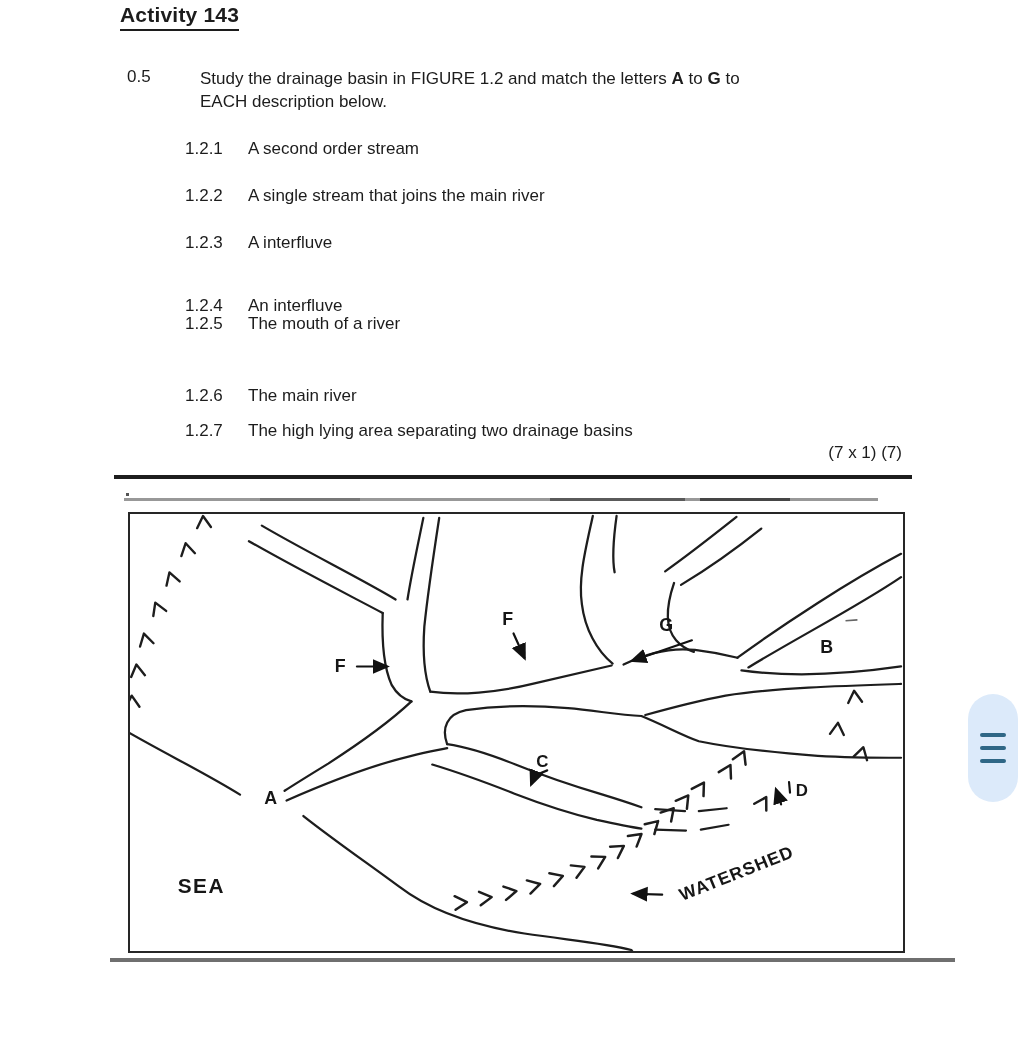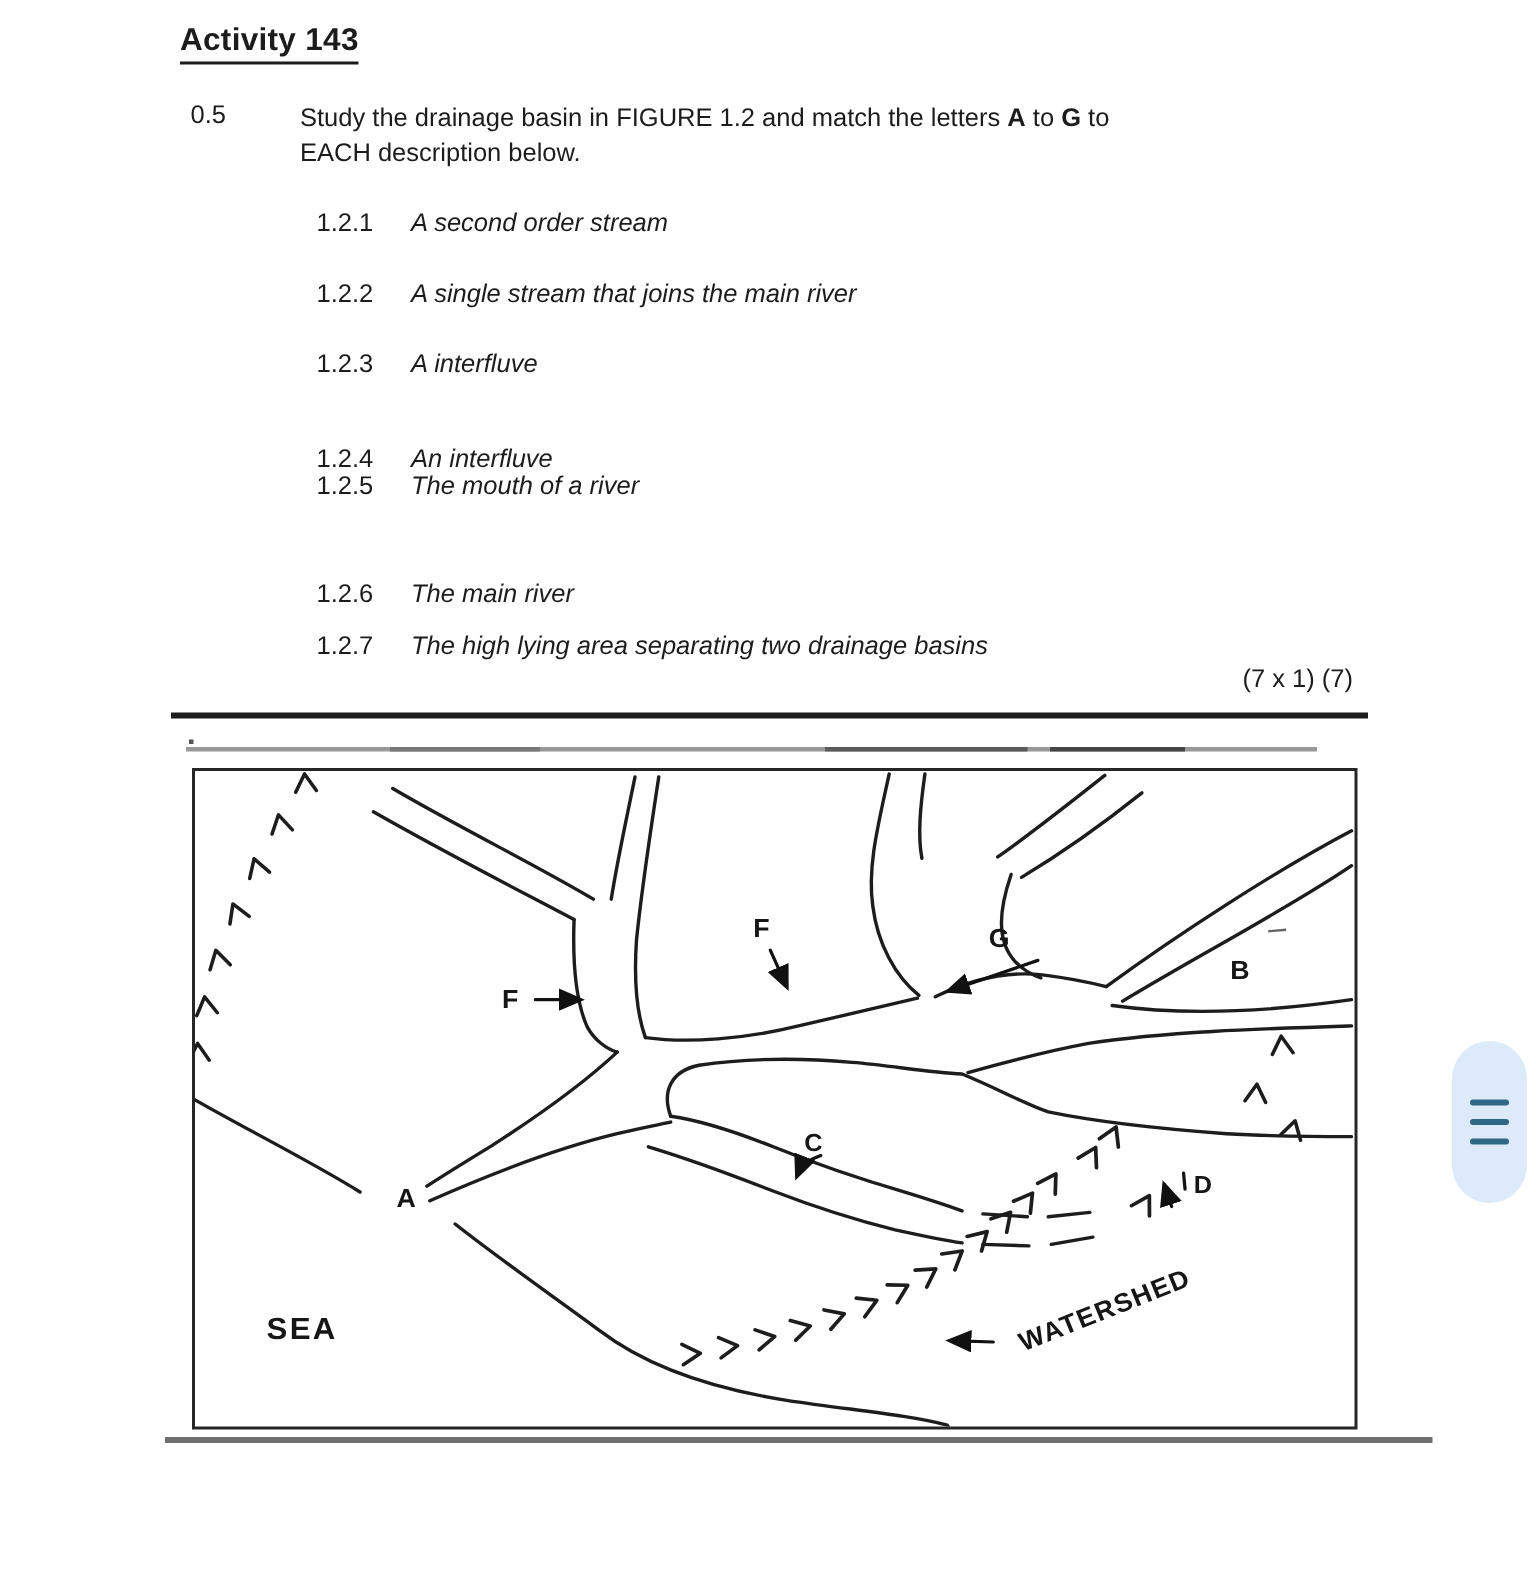--- a/index.html
+++ b/index.html
@@ -3,29 +3,29 @@
 <meta charset="utf-8">
 <style>
   html,body{margin:0;padding:0;}
   body{
     width:1024px;height:1060px;position:relative;background:#ffffff;
     font-family:"Liberation Sans", sans-serif;color:#1c1c1c;overflow:hidden;
   }
   .abs{position:absolute;}
   
   .doc-title{
-    left:120px;top:15px;font-size:21px;font-weight:700;
+    left:120px;top:3px;font-size:21px;font-weight:700;
     border-bottom:2.5px solid #1c1c1c;padding-bottom:2px;letter-spacing:.2px;
   }
   .q-num{left:127px;top:67px;font-size:17px;}
   .q-text{left:188px;top:67px;width:680px;font-size:17px;line-height:23px;margin-left:12px;}
   .q-text b{font-weight:700;}
-  .item-row{left:185px;width:700px;font-size:17px;display:flex;margin-left:26px;}
+  .item-row{left:185px;width:700px;font-size:17px;display:flex;}
   .item-num{width:63px;flex:0 0 63px;}
-  .item-text{flex:1;font-style:italic;}
+  .item-text{flex:1;}
   .marks{right:122px;top:443px;font-size:17px;}
   .divider{left:114px;top:475px;width:798px;height:3.5px;background:#1d1d1d;}
   
   .artifact-top{left:124px;top:498px;width:754px;height:3px;background:#989898;}
   .artifact-top-d1{left:260px;top:498px;width:100px;height:3px;background:#777;}
   .artifact-top-d2{left:550px;top:498px;width:135px;height:3px;background:#5a5a5a;}
   .artifact-top-d3{left:700px;top:498px;width:90px;height:3px;background:#454545;}
   .artifact-dot{left:126px;top:493px;width:3px;height:3px;background:#555;}
   .artifact-bottom{left:110px;top:958px;width:845px;height:3.5px;background:#6f6f6f;}
   

